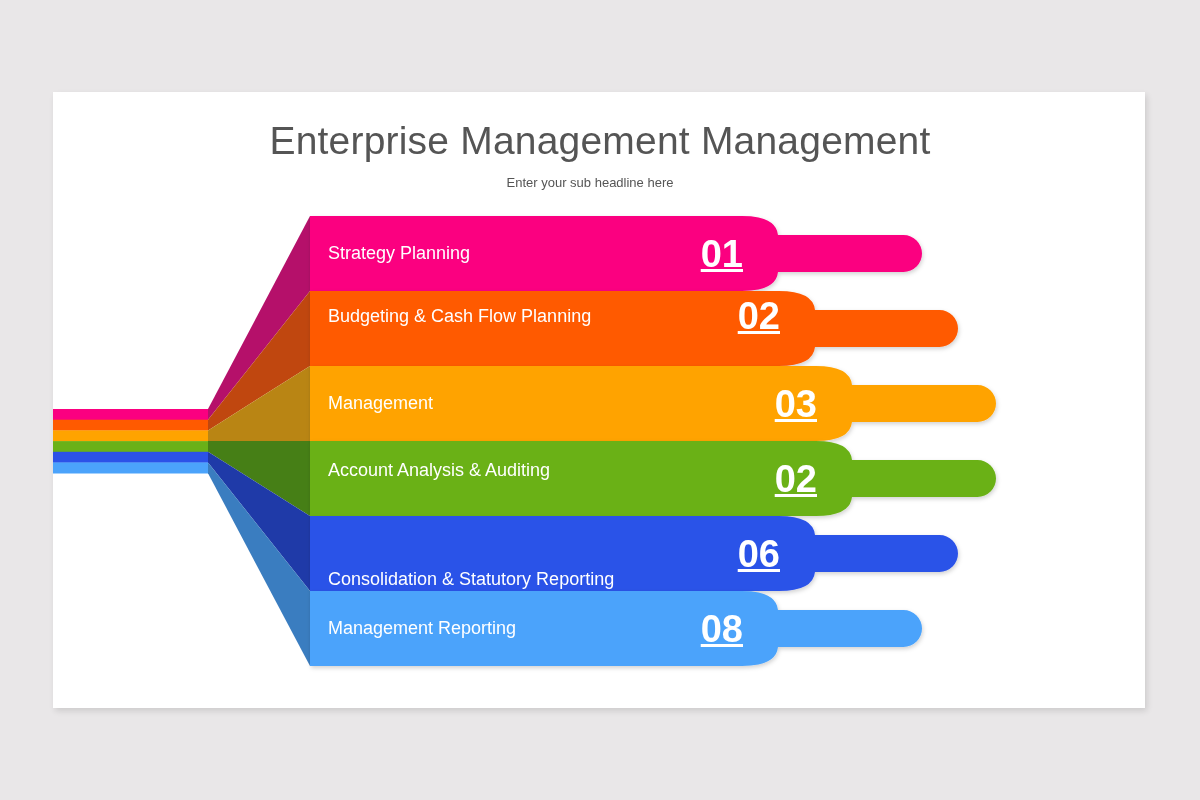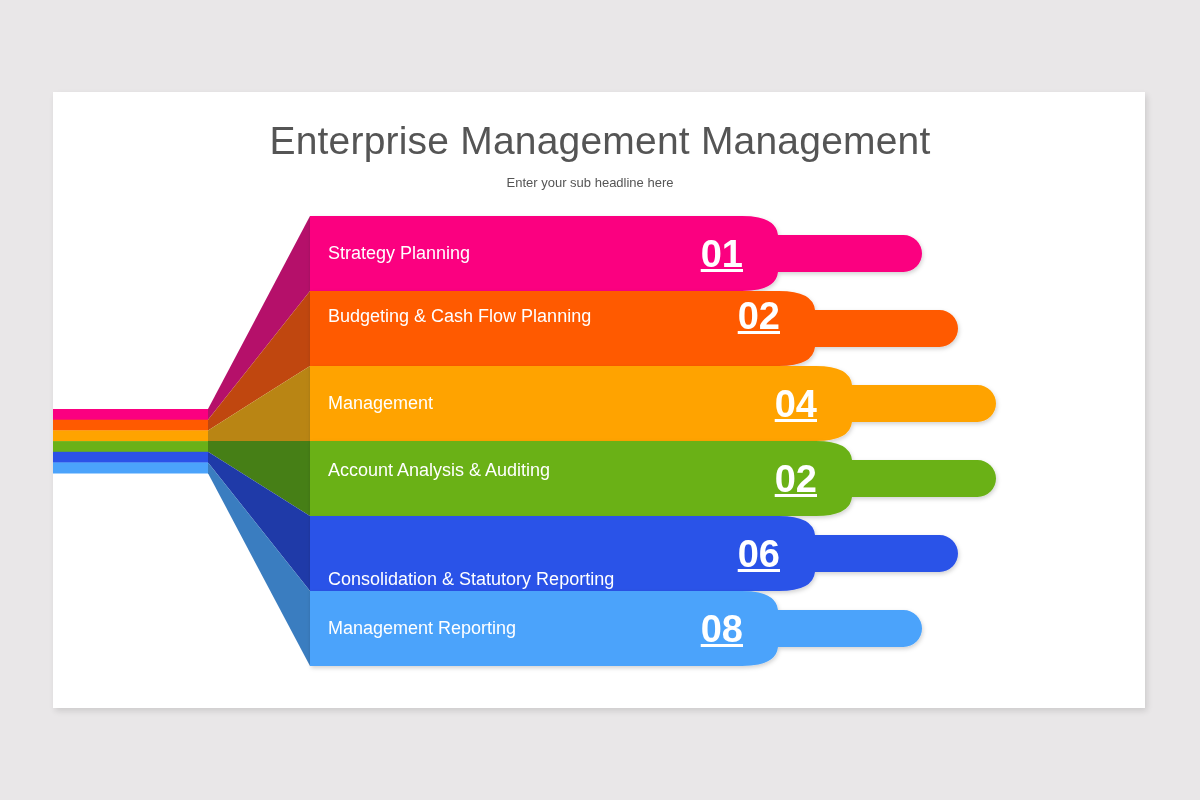--- a/index.html
+++ b/index.html
@@ -76,17 +76,17 @@
 <div id="overlay">
   <div class="label" style="top:243px">Strategy Planning</div>
   <div class="label" style="top:306px">Budgeting &amp; Cash Flow Planning</div>
   <div class="label" style="top:393px">Management</div>
   <div class="label" style="top:460px">Account Analysis &amp; Auditing</div>
   <div class="label" style="top:569px">Consolidation &amp; Statutory Reporting</div>
   <div class="label" style="top:618px">Management Reporting</div>
 
   <div class="num" style="left:663px; top:234px">01</div>
   <div class="num" style="left:700px; top:296px">02</div>
-  <div class="num" style="left:737px; top:384px">04</div>
+  <div class="num" style="left:737px; top:384px">03</div>
   <div class="num" style="left:737px; top:459px">02</div>
   <div class="num" style="left:700px; top:534px">06</div>
   <div class="num" style="left:663px; top:609px">08</div>
 </div>
 
 </body></html>

